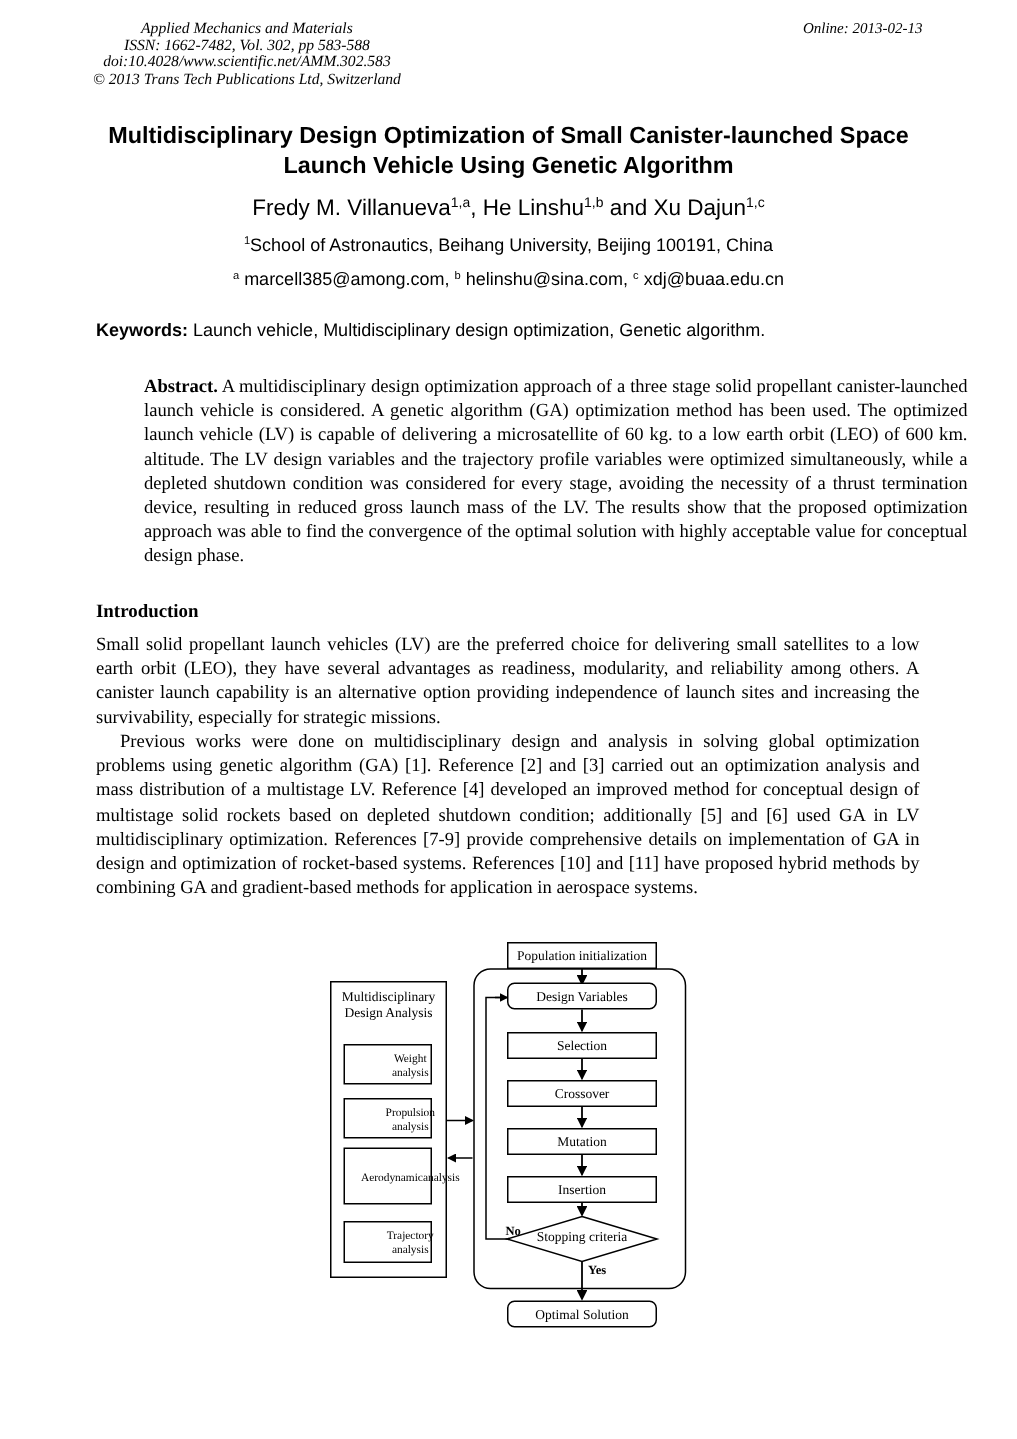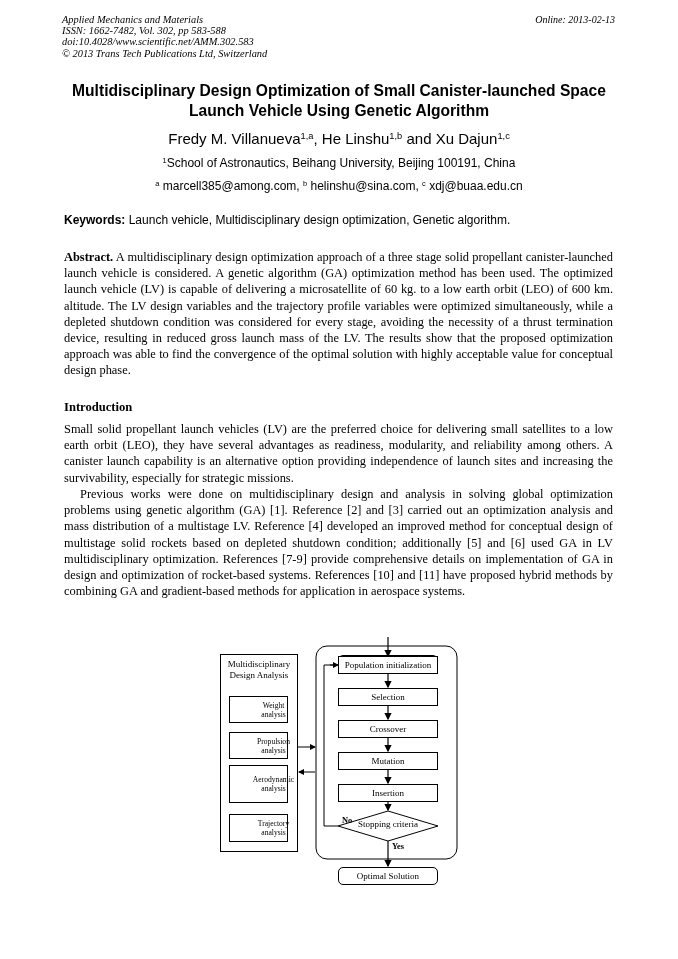--- a/index.html
+++ b/index.html
@@ -1,34 +1,34 @@
 <!DOCTYPE html>
 <html><head>
 <meta charset="utf-8">
 <style>
   html, body { margin: 0; padding: 0; background: #ffffff; }
   body { width: 678px; height: 959px; position: relative; overflow: hidden; color: #000; }
-  .serif { font-family: "Liberation Serif", "DejaVu Serif", serif; }
+  .serif { font-family: "Liberation Serif", "DejaVu Serif", serif; text-align: center; }
   .sans { font-family: "Liberation Sans", "DejaVu Sans", sans-serif; }
 
   .hdr-left { position: absolute; left: 62px; top: 14px; font-size: 10.4px; line-height: 11.2px; font-style: italic; }
   .hdr-right { position: absolute; right: 63px; top: 14px; font-size: 10px; line-height: 11.2px; font-style: italic; }
 
   .title { position: absolute; left: 50px; width: 578px; top: 81px; text-align: center; font-size: 15.6px; font-weight: bold; line-height: 20px; }
   .authors { position: absolute; left: 50px; width: 578px; top: 130px; text-align: center; font-size: 15px; line-height: 18px; }
   .affil { position: absolute; left: 50px; width: 578px; top: 156px; text-align: center; font-size: 12px; line-height: 14px; }
   .emails { position: absolute; left: 50px; width: 578px; top: 179px; text-align: center; font-size: 12px; line-height: 14px; }
   sup { font-size: 0.62em; line-height: 0; vertical-align: 0.55em; }
 
   .keywords { position: absolute; left: 64px; top: 213px; font-size: 12px; line-height: 14px; }
   .keywords b { font-weight: bold; }
 
   .para { position: absolute; left: 64px; width: 549px; font-size: 12.4px; line-height: 16.2px; text-align: justify; }
   .para b { font-weight: bold; }
-  .abstract { top: 249px; }
+  .abstract { top: 249px; margin-left: 32px; }
   .intro-h { position: absolute; left: 64px; top: 400px; font-size: 12.6px; font-weight: bold; }
   .intro-p1 { top: 421px; }
   .intro-p2 { top: 486px; text-indent: 16px; }
 
   
   .fig { position: absolute; left: 0; top: 0; width: 678px; height: 959px; pointer-events: none; }
   .fig * { pointer-events: auto; }
   .box { position: absolute; border: 1px solid #000; background: #fff; box-sizing: border-box; display: flex; align-items: center; justify-content: center; text-align: center; font-family: "Liberation Serif", "DejaVu Serif", serif; }
   .rounded { border-radius: 5px; }
   .flow-label { font-size: 9px; line-height: 10px; }
@@ -122,46 +122,46 @@
   </div>
 
   <div class="box small-label" style="left:229px; top:696px; width:59px; height:27px; flex-direction:column;">
     <span>Weight</span>
     <span>analysis</span>
   </div>
   <div class="box small-label" style="left:229px; top:732px; width:59px; height:27px; flex-direction:column;">
     <span>Propulsion</span>
     <span>analysis</span>
   </div>
-  <div class="box small-label" style="left:229px; top:765px; width:59px; height:38px; flex-direction:column;">
+  <div class="box small-label" style="left:229px; top:765px; width:59px; height:38px; flex-direction:row;">
     <span>Aerodynamic</span>
     <span>analysis</span>
   </div>
   <div class="box small-label" style="left:229px; top:814px; width:59px; height:28px; flex-direction:column;">
     <span>Trajectory</span>
     <span>analysis</span>
   </div>
 
-  <div class="box flow-label" style="left:338px; top:656px; width:100px; height:18px;">
+  <div class="box flow-label" style="left:338px; top:628px; width:100px; height:18px;">
     <span>Population initialization</span>
   </div>
   <div class="box flow-label" style="left:338px; top:688px; width:100px; height:18px;">
     <span>Selection</span>
   </div>
   <div class="box flow-label" style="left:338px; top:720px; width:100px; height:18px;">
     <span>Crossover</span>
   </div>
   <div class="box flow-label" style="left:338px; top:752px; width:100px; height:18px;">
     <span>Mutation</span>
   </div>
   <div class="box flow-label" style="left:338px; top:784px; width:100px; height:18px;">
     <span>Insertion</span>
   </div>
 
   <div class="flow-label" style="position:absolute; left:338px; top:819px; width:100px; text-align:center; font-family:'Liberation Serif', serif;">Stopping criteria</div>
-  <div class="yn" style="left:342px; top:816px;">No</div>
+  <div class="yn" style="left:325px; top:816px;padding-left:12px;">No</div>
   <div class="yn" style="left:392px; top:842px;">Yes</div>
 
   <div class="box rounded flow-label" style="left:338px; top:867px; width:100px; height:18px;">
     <span>Optimal Solution</span>
   </div>
 
 </div>
 
 </body></html>

